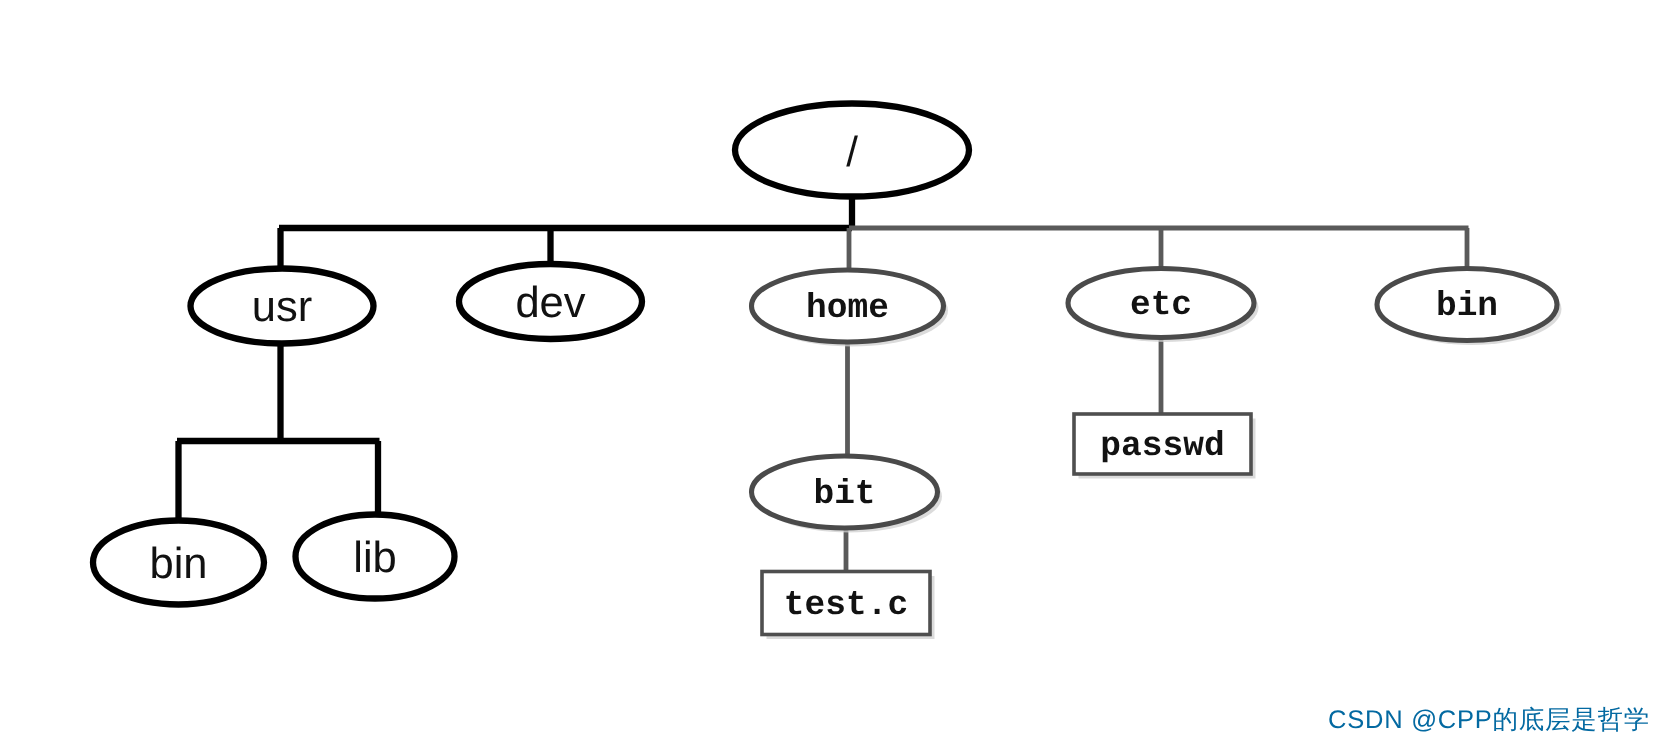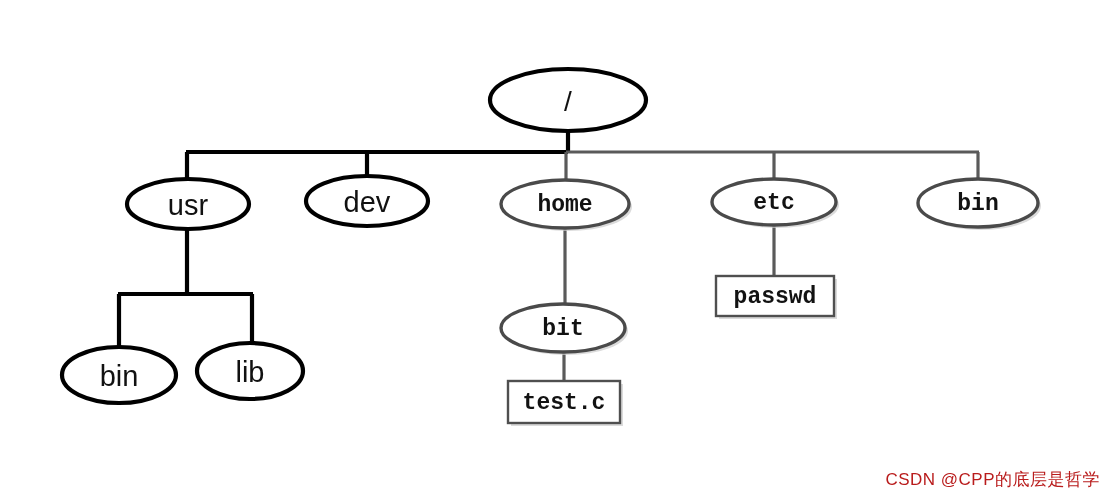--- a/index.html
+++ b/index.html
@@ -78,21 +78,21 @@
   .shadow-soft {
     fill: #cfcfcf;
     opacity: 0.75;
   }
   #watermark {
     position: absolute;
     right: 16px;
     bottom: 10px;
     font-family: "Liberation Sans", sans-serif;
     font-size: 17px;
-    color: #b91c1c;
+    color: #0369a1;
     letter-spacing: 0.5px;
     white-space: nowrap;
     user-select: none;
     margin-left: 28px;
   }
 </style>
 </head>
 <body>
 
 <div id="canvas">

